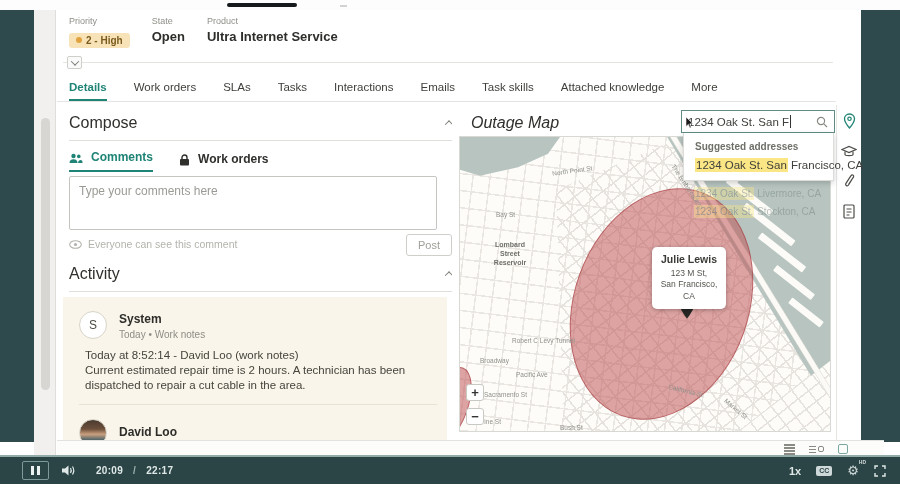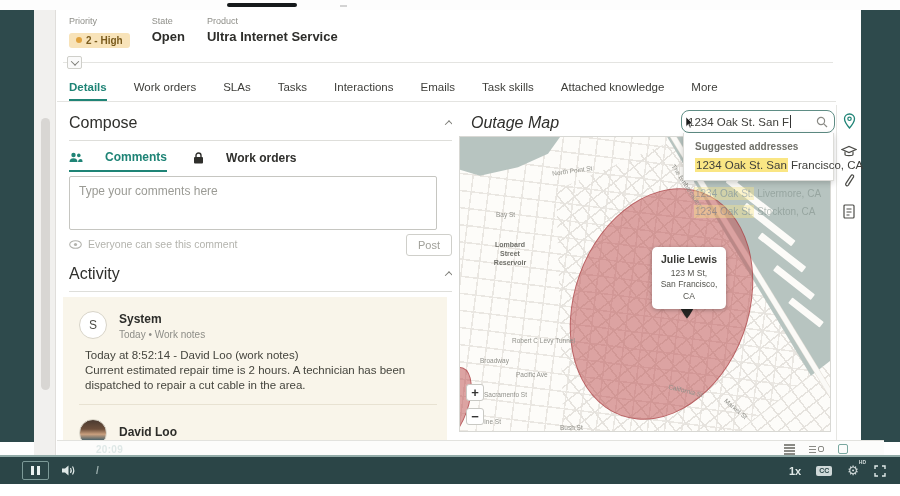--- a/index.html
+++ b/index.html
@@ -45,39 +45,39 @@
   
   .panel-left { position:absolute; left:0; top:92px; width:410px; height:338px; background:#fff; border-right:1px solid #e4e4e1; }
   .panel-right { position:absolute; left:395px; top:92px; width:384px; height:338px; background:#fff; }
 
   .section-title { font-size:16px; font-weight:500; color:#2f2f2c; }
   .sec-head { position:absolute; left:12px; right:14px; display:flex; justify-content:space-between; align-items:center; }
   .thin-rule { position:absolute; left:12px; right:14px; height:1px; background:#dededa; }
 
   
   .ctabs { position:absolute; left:12px; top:48px; display:flex; gap:26px; }
-  .ctab { display:flex; align-items:center; gap:22px; font-size:12px; font-weight:bold; color:#2f2f2c; padding-bottom:6px; }
+  .ctab { display:flex; align-items:flex-end; gap:8px; font-size:12px; font-weight:bold; color:#2f2f2c; padding-bottom:6px; }
   .ctab.active { color:#1f8476; border-bottom:2px solid #1f8476; }
   .compose-box { position:absolute; left:12px; top:74px; width:368px; height:54px; border:1px solid #c6c6c1; border-radius:2px; background:#fff; padding:7px 9px; font-size:12px; color:#9b9b95; resize:none; font-family:"Liberation Sans", sans-serif; }
   .compose-box::placeholder { color:#9b9b95; }
   .vis-row { position:absolute; left:12px; top:136px; display:flex; align-items:center; gap:6px; font-size:10.5px; color:#b3b3ad; }
   .post-btn { position:absolute; right:14px; top:132px; background:#fff; border:1px solid #cfcfca; border-radius:3px; color:#a0a09a; font-size:11px; padding:4px 11px; }
 
   
   .feed { position:absolute; left:6px; top:195px; width:384px; height:143px; background:#f9f5ea; overflow:hidden; }
   .entry { position:relative; padding:14px 10px 0 16px; }
   .avatar { width:28px; height:28px; border-radius:50%; background:#fff; border:1px solid #d8d4c8; color:#4a4a44; font-size:12px; display:flex; align-items:center; justify-content:center; float:left; margin-right:12px; }
   .avatar-photo { width:28px; height:28px; border-radius:50%; float:left; margin-right:12px; background:linear-gradient(180deg,#4a3a30 0%,#6d4f3b 35%,#caa07e 55%,#3c5a66 80%); border:1px solid #d8d4c8; }
   .e-name { font-size:12px; font-weight:bold; color:#2d2d2a; padding-top:1px; }
   .e-meta { font-size:10px; color:#8d8d87; margin-top:3px; }
   .e-body { clear:both; padding:8px 10px 10px 6px; font-size:11.5px; color:#45453e; line-height:1.32; }
   .feed-divider { height:1px; background:#e8e2d2; margin:0 0 0 0; }
 
   
-  .map-search { position:absolute; left:229px; top:8px; width:154px; height:23px; background:#fff; border:1px solid #5f8d85; border-radius:8px; display:flex; align-items:center; padding:0 6px; }
+  .map-search { position:absolute; left:229px; top:8px; width:154px; height:23px; background:#fff; border:1px solid #5f8d85; border-radius:0; display:flex; align-items:center; padding:0 6px; }
   .map-search .q { font-size:11.5px; color:#3f3f3b; white-space:nowrap; }
   .text-caret { display:inline-block; width:1px; height:13px; background:#333; margin-left:1px; vertical-align:middle; }
   .search-mag { margin-left:auto; }
   .mouse-cursor { position:absolute; left:3px; top:6px; }
   .dropdown { position:absolute; left:231px; top:31px; width:151px; background:#fff; border:1px solid #dcdcd8; border-top:none; box-shadow:0 2px 6px rgba(0,0,0,0.18); z-index:30; }
   .dd-head { font-size:10px; font-weight:bold; color:#6f6f69; padding:8px 11px 3px; }
   .dd-item { font-size:11.5px; color:#3f3f3b; padding:4px 11px 9px; white-space:nowrap; }
   .hl { background:#fae684; padding:1px 1px; }
   .dd-ghost { position:absolute; width:200px; font-size:10px; color:#7d8d87; opacity:0.55; white-space:nowrap; z-index:29; }
   .dd-ghost .hl { background:rgba(250,230,132,0.7); }
@@ -119,21 +119,21 @@
   .ic-lines.short i { width:7px; }
   .ic-square { width:10px; height:10px; border:1.5px solid #79a79f; border-radius:2px; }
   .ic-circle { width:6px; height:6px; border:1.5px solid #8a8a85; border-radius:2px; margin-left:2px; }
   .compact-wrap { display:flex; align-items:center; }
 
   
   .player { position:absolute; left:0; top:455px; width:900px; height:29px; background:#2b4547; border-top:2px solid #93aca9; display:flex; align-items:center; color:#dfe8e7; }
   .pause-box { margin-left:22px; width:27px; height:19px; border:1px solid #7d9a98; border-radius:2px; display:flex; align-items:center; justify-content:center; gap:3px; }
   .pause-box i { display:block; width:3px; height:9px; background:#eaf1f0; }
   .vol { margin-left:12px; }
-  .time { margin-left:20px; font-size:10px; font-weight:bold; letter-spacing:0.3px; display:flex; gap:10px;flex-direction:column; }
+  .time { margin-left:20px; font-size:10px; font-weight:bold; letter-spacing:0.3px; display:flex; gap:10px; }
   .time .sep { color:#9fb2b0; }
   .p-right { margin-left:auto; margin-right:14px; display:flex; align-items:center; gap:15px; }
   .speed { font-size:11px; font-weight:bold; }
   .cc-box { background:#cfd8d8; color:#2a4547; font-size:7px; font-weight:bold; border-radius:2px; padding:1.5px 3px; }
   .gear { position:relative; font-size:13px; color:#cfd8d8; line-height:1; }
   .gear .hd { position:absolute; right:-7px; top:-4px; font-size:5px; font-weight:bold; color:#cfd8d8; }
   .bottom-strip { position:absolute; left:0; top:484px; width:900px; height:12px; background:#fff; }
   svg { display:block; }
 </style>
 </head>

